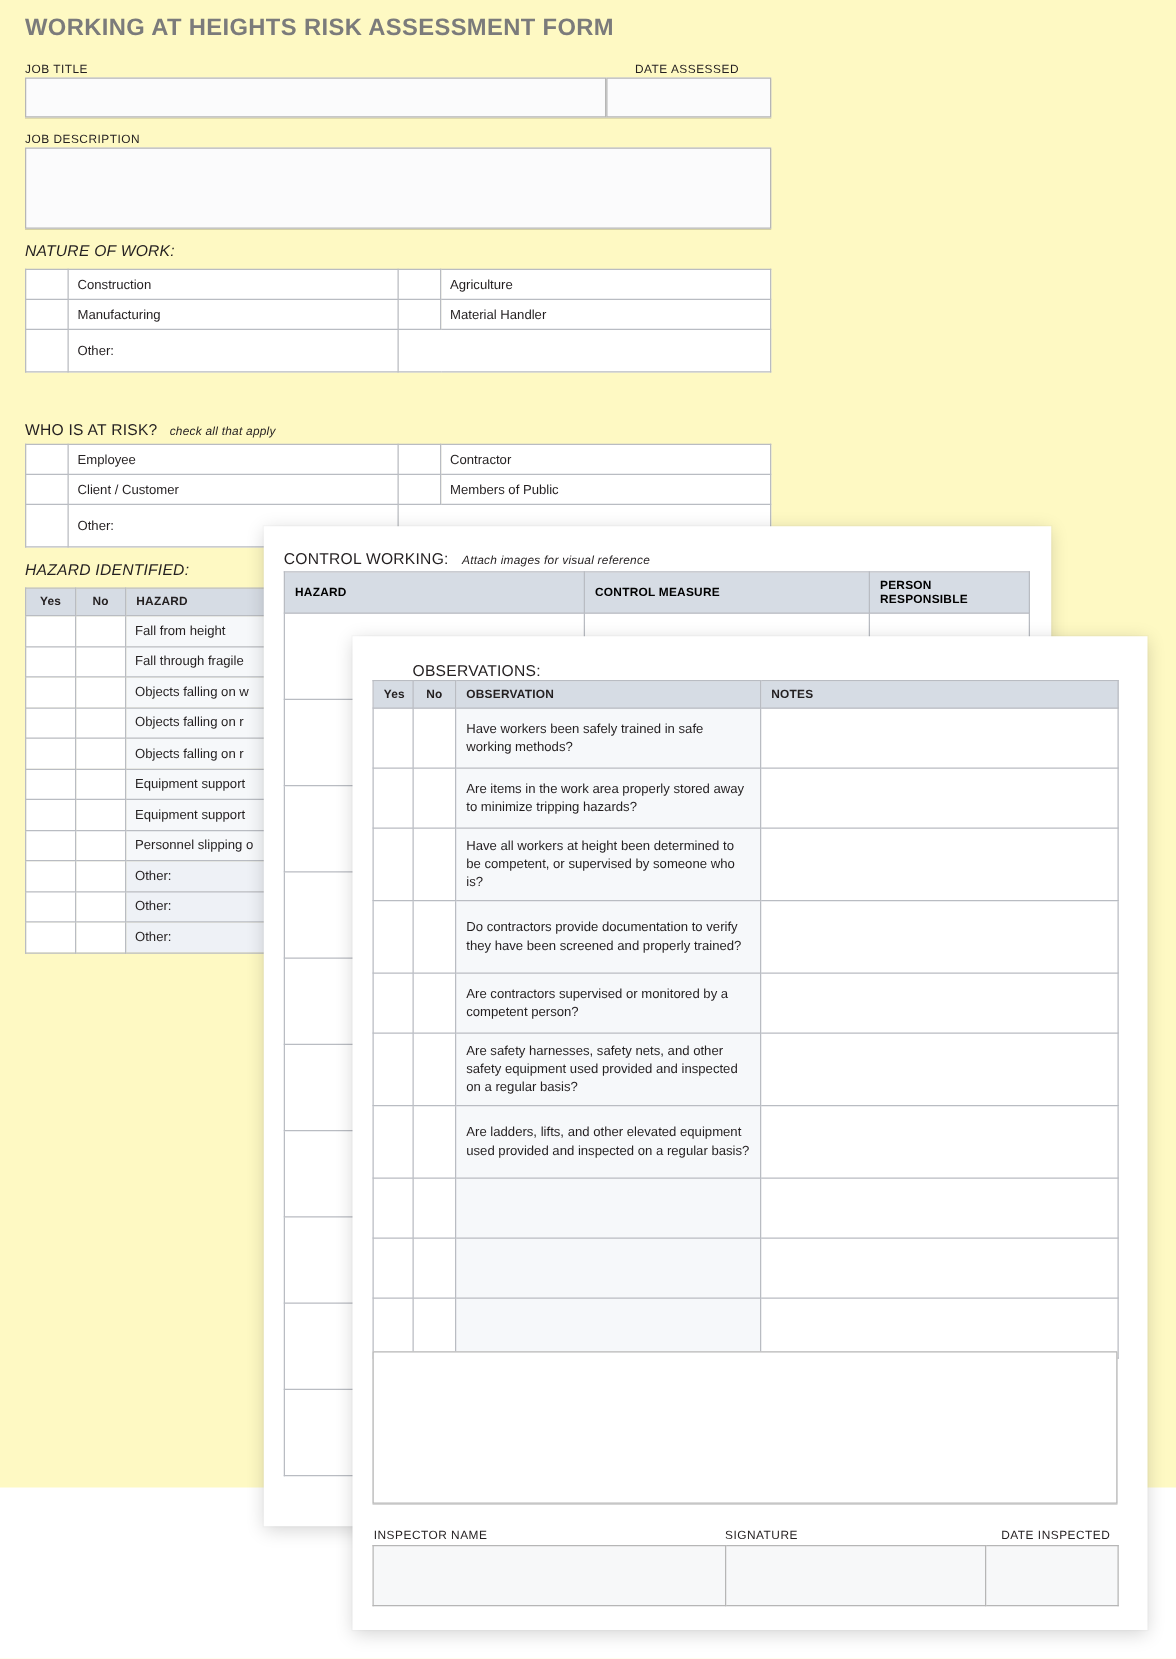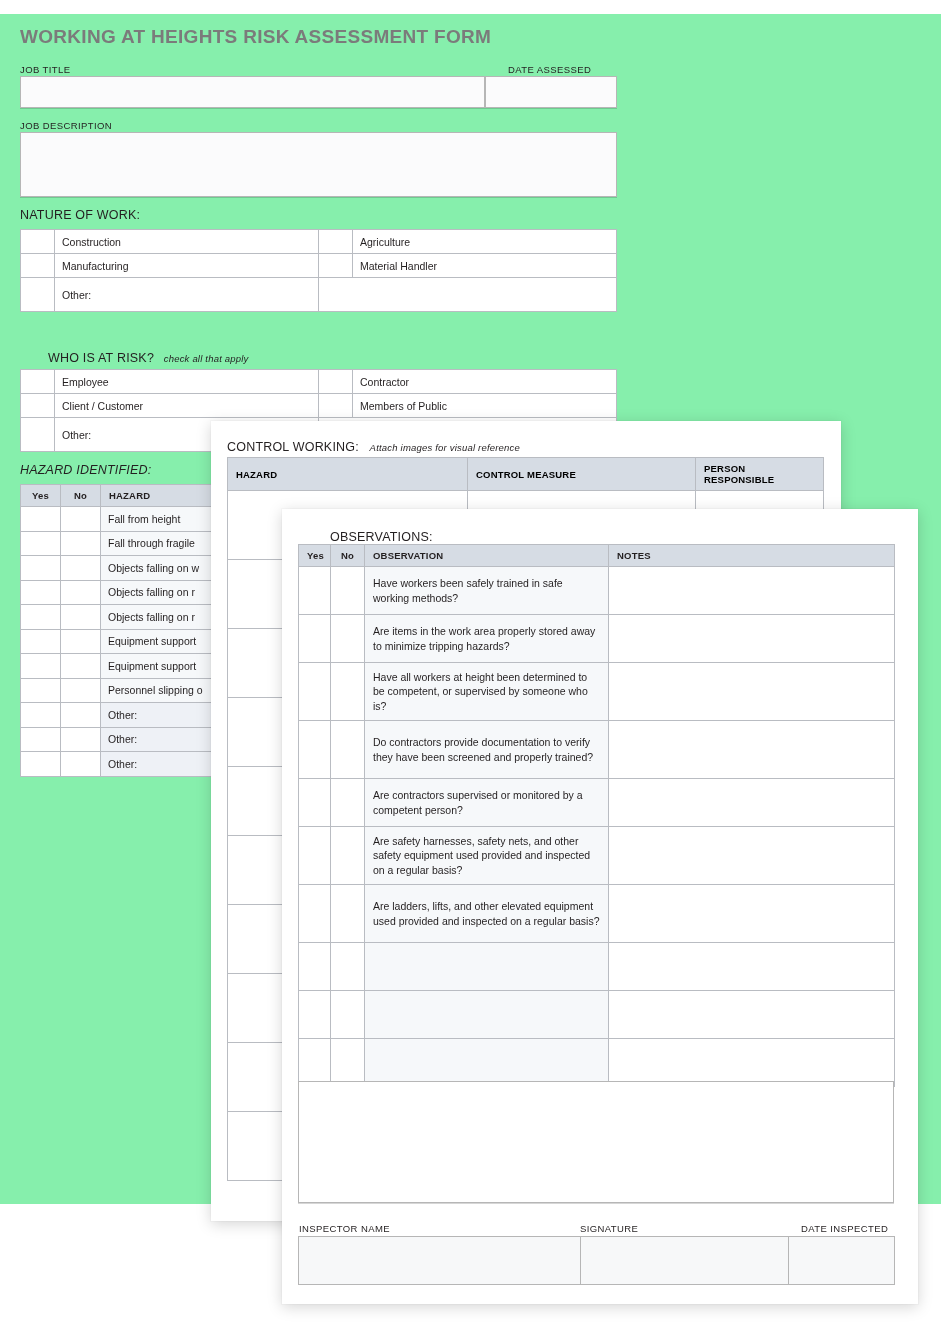--- a/index.html
+++ b/index.html
@@ -3,21 +3,21 @@
 <meta charset="utf-8">
 <style>
   html,body{margin:0;padding:0;}
   body{
     width:941px;height:1327px;position:relative;overflow:hidden;
     background:#ffffff;
     font-family:"Liberation Sans", sans-serif;
     color:#231f20;
     -webkit-font-smoothing:antialiased;
   }
-  .base-page{position:absolute;left:0;top:14px;width:941px;height:1190px;background:#86efac;}
+  .base-page{position:absolute;left:0;top:0;width:941px;height:1190px;background:#fef9c3;}
 
   .form-title{
     position:absolute;left:20px;top:12px;
     font-size:19px;font-weight:bold;letter-spacing:.3px;
     color:#7b7b7b;
   }
 
   .fld-label{
     font-size:9.5px;letter-spacing:.4px;color:#231f20;
     text-transform:uppercase;
@@ -112,21 +112,21 @@
 
   <div style="position:absolute;left:20px;top:50px;" class="fld-label">JOB TITLE</div>
   <div style="position:absolute;left:508px;top:50px;" class="fld-label">DATE ASSESSED</div>
 
   <div class="box" style="position:absolute;left:20px;top:62px;width:465px;height:32px;"></div>
   <div class="box" style="position:absolute;left:485px;top:62px;width:132px;height:32px;"></div>
 
   <div style="position:absolute;left:20px;top:106px;" class="fld-label">JOB DESCRIPTION</div>
   <div class="box" style="position:absolute;left:20px;top:118px;width:597px;height:65px;"></div>
 
-  <div style="position:absolute;left:20px;top:194px;" class="sec-head">NATURE OF WORK:</div>
+  <div style="position:absolute;left:20px;top:194px;font-style:italic;" class="sec-head">NATURE OF WORK:</div>
 
   <table class="t two-col-tbl" style="position:absolute;left:20px;top:215px;">
     <tbody>
       <tr>
         <td class="chk c-chk"></td>
         <td class="lbl c-lbl">Construction</td>
         <td class="chk c-chk"></td>
         <td class="lbl">Agriculture</td>
       </tr>
       <tr>
@@ -136,21 +136,21 @@
         <td class="lbl">Material Handler</td>
       </tr>
       <tr>
         <td class="chk c-chk"></td>
         <td class="other-cell" style="height:34px;">Other:</td>
         <td class="other-fill" colspan="2"></td>
       </tr>
     </tbody>
   </table>
 
-  <div style="position:absolute;left:20px;top:337px;margin-left:28px;" class="sec-head">
+  <div style="position:absolute;left:20px;top:337px;" class="sec-head">
     <span>WHO IS AT RISK?</span>
     <span class="hint" style="margin-left:6px;">check all that apply</span>
   </div>
 
   <table class="t two-col-tbl" style="position:absolute;left:20px;top:355px;">
     <tbody>
       <tr>
         <td class="chk c-chk"></td>
         <td class="lbl c-lbl">Employee</td>
         <td class="chk c-chk"></td>

